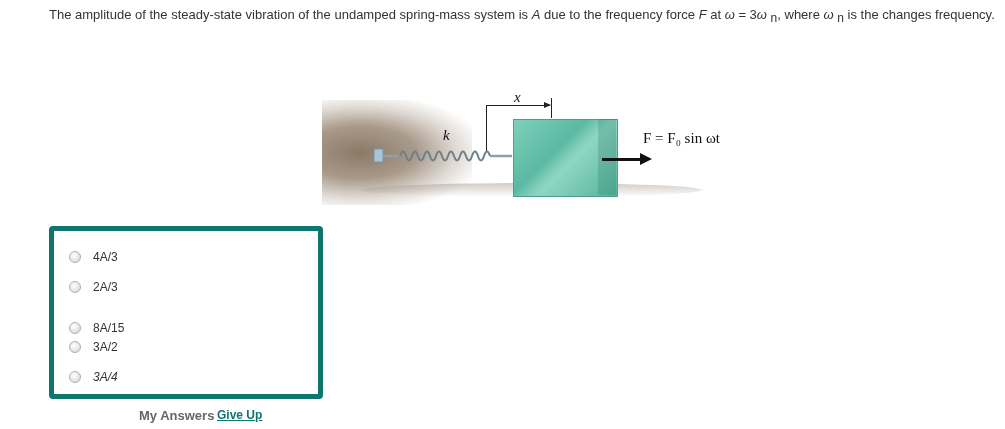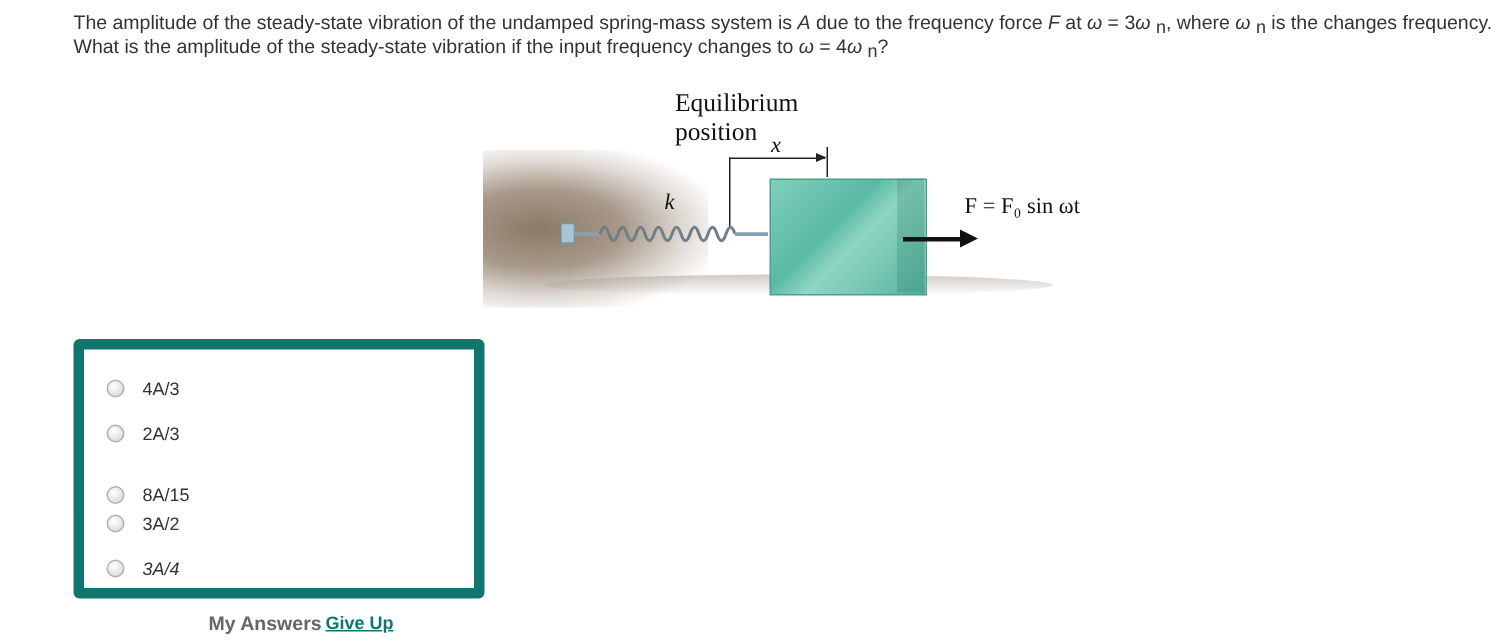--- a/index.html
+++ b/index.html
@@ -21,40 +21,37 @@
            background:linear-gradient(135deg, #7fd0bb 0%, #5bb9a3 40%, #8fd6c4 55%, #56b39c 100%);
            border:1px solid #4e9e8a; }
   .block-side { position:absolute; left:276px; top:64px; width:18px; height:76px; background:rgba(40,120,100,0.25); }
   .eq-line { position:absolute; left:164px; top:50px; width:1px; height:46px; background:#222; }
   .x-line { position:absolute; left:164px; top:50px; width:64px; height:1px; background:#222; }
   .x-tick { position:absolute; left:229px; top:43px; width:1px; height:20px; background:#222; }
   .x-arrow { position:absolute; left:222px; top:47px; width:0; height:0; border-left:7px solid #222; border-top:3px solid transparent; border-bottom:3px solid transparent; }
   .spring { position:absolute; left:52px; top:90px; }
   .arrow-shaft { position:absolute; left:280px; top:103px; width:40px; height:3px; background:#111; }
   .arrow-head { position:absolute; left:318px; top:98px; width:0; height:0; border-left:12px solid #111; border-top:6px solid transparent; border-bottom:6px solid transparent; }
-  .options-box { position:absolute; left:49px; top:226px; width:274px; height:173px; border:7px solid #0f766e; border-radius:4px; background:#fff; box-sizing:border-box; }
+  .options-box { position:absolute; left:49px; top:226px; width:274px; height:173px; border:5px solid #0f766e; border-radius:4px; background:#fff; box-sizing:border-box; }
   .option { position:absolute; left:15px; display:flex; align-items:center; font-size:12px; color:#333; cursor:pointer; }
   .radio { width:12px; height:12px; border-radius:50%; border:1px solid #b0b0b0; background:radial-gradient(circle at 40% 35%, #ffffff 0%, #e4e4e4 60%, #cfcfcf 100%); box-sizing:border-box; margin-right:12px; }
   .submit-btn { position:absolute; left:49px; top:404px; width:72px; height:21px; background:#1a7bc9; border:1px solid #1463a6; border-radius:2px; color:#fff; font-weight:bold; font-size:13px; display:flex; align-items:center; justify-content:center; box-sizing:border-box; cursor:pointer;margin-top:48px; }
   .my-answers { position:absolute; left:139px; top:408px; font-size:13px; color:#666; font-weight:bold; }
   .give-up { position:absolute; left:217px; top:408px; font-size:12px; color:#0f766e; font-weight:bold; text-decoration:underline; cursor:pointer; }
 </style>
 </head>
 <body>
 
 <div class="question">
   <div><span>The amplitude of the steady-state vibration of the undamped spring-mass system is </span><i>A</i><span> due to the frequency force </span><i>F</i><span> at </span><i>ω</i><span> = 3</span><i>ω</i> <sub>n</sub><span>, where </span><i>ω</i> <sub>n</sub><span> is the changes frequency.</span></div>
-  <div><span>What is the amplitude of the steady-state vibration if the input frequency changes to </span><i>ω</i><span> = 4</span><i>ω</i> <sub>n</sub><span>?</span></div>
 </div>
 
 <div class="figure">
   <div class="wall"></div>
   <div class="floor"></div>
-  <div class="fig-text eq-label" style="white-space:pre-line;">Equilibrium
-position</div>
   <div class="eq-line"></div>
   <div class="x-line"></div>
   <div class="x-tick"></div>
   <div class="x-arrow"></div>
   <div class="fig-text x-label">x</div>
   <div class="fig-text k-label">k</div>
   <svg class="spring" width="142" height="22" viewBox="0 0 142 22">
     <rect x="0" y="4" width="9" height="13" fill="#a9c4d6" stroke="#7895a8"></rect>
     <line x1="9" y1="11" x2="26" y2="11" stroke="#8aa0ae" stroke-width="2.5"></line>
     <path d="M26 11 q3 -9 6 0 q3 9 6 0 q3 -9 6 0 q3 9 6 0 q3 -9 6 0 q3 9 6 0 q3 -9 6 0 q3 9 6 0 q3 -9 6 0 q3 9 6 0 q3 -9 6 0 q3 9 6 0 q3 -9 6 0 q3 9 6 0 q3 -9 6 0" fill="none" stroke="#6f7f88" stroke-width="2"></path>

